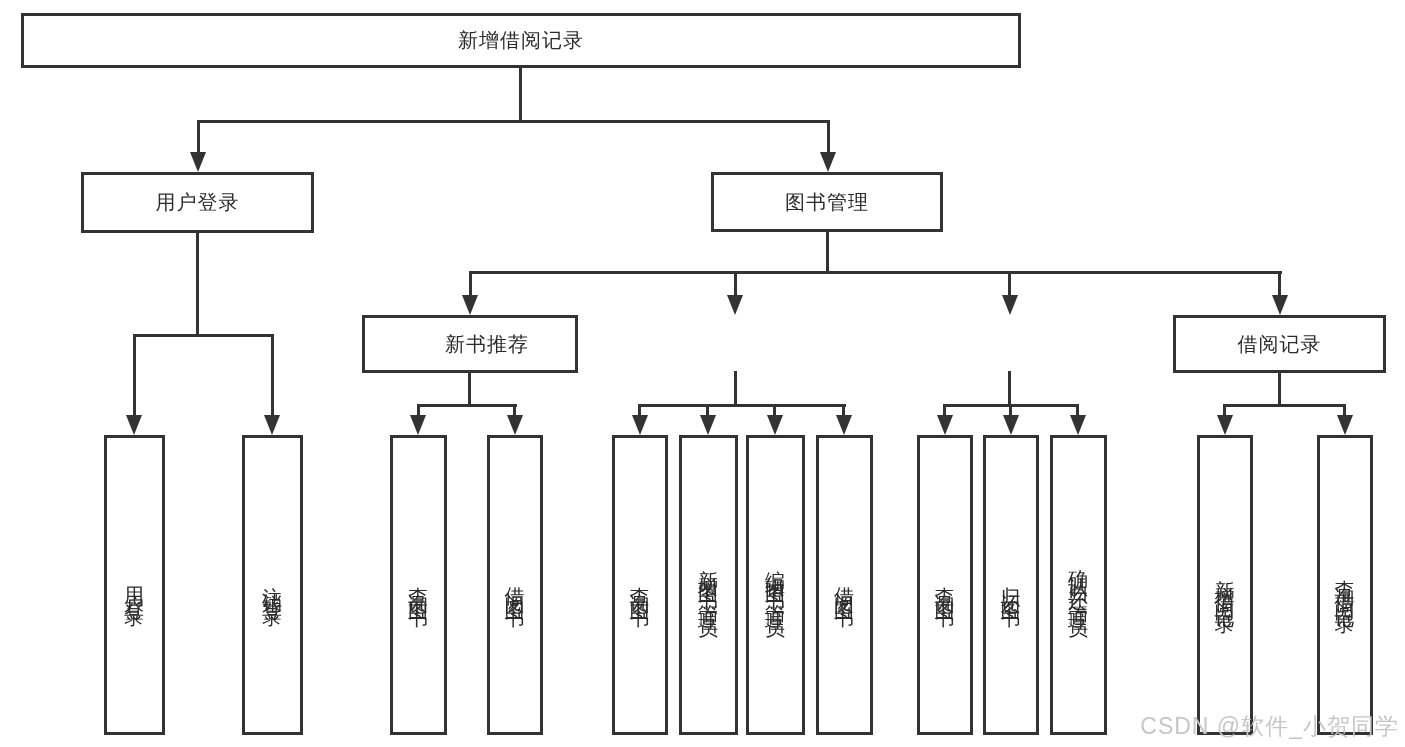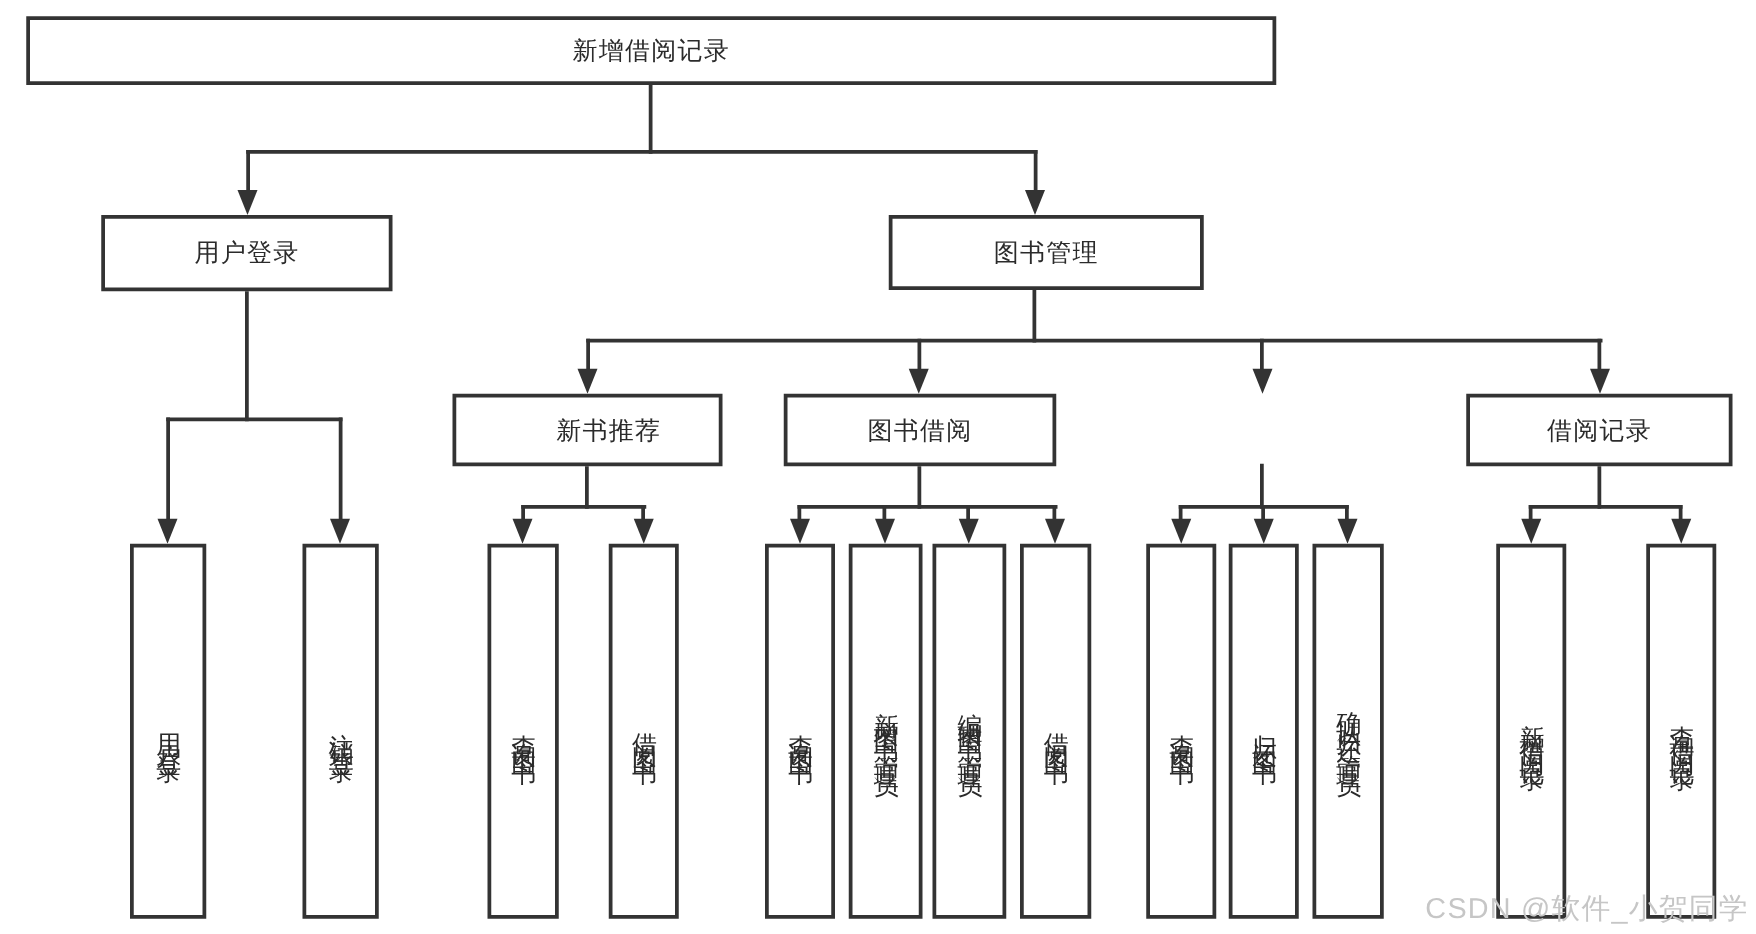--- a/index.html
+++ b/index.html
@@ -71,21 +71,21 @@
     <div class="line" style="left:197px; top:120px; width:633px; height:3px;"></div>
     <div class="line" style="left:197px; top:120px; width:3px; height:34px;"></div>
     <div class="arrow" style="left:190px; top:152px;"></div>
     <div class="line" style="left:827px; top:120px; width:3px; height:34px;"></div>
     <div class="arrow" style="left:820px; top:152px;"></div>
   </div>
 
   <div class="node" style="left:81px; top:172px; width:233px; height:61px;">
     <span>用户登录</span>
   </div>
-  <div class="node" style="left:711px; top:172px; width:252px; height:60px;">
+  <div class="node" style="left:711px; top:172px; width:232px; height:60px;">
     <span>图书管理</span>
   </div>
 
   <div>
     <div class="line" style="left:196px; top:231px; width:3px; height:106px;"></div>
     <div class="line" style="left:133px; top:334px; width:141px; height:3px;"></div>
     <div class="line" style="left:133px; top:334px; width:3px; height:83px;"></div>
     <div class="arrow" style="left:126px; top:415px;"></div>
     <div class="line" style="left:271px; top:334px; width:3px; height:83px;"></div>
     <div class="arrow" style="left:264px; top:415px;"></div>
@@ -100,23 +100,20 @@
     <div class="arrow" style="left:727px; top:295px;"></div>
     <div class="line" style="left:1008px; top:271px; width:3px; height:26px;"></div>
     <div class="arrow" style="left:1002px; top:295px;"></div>
     <div class="line" style="left:1278px; top:271px; width:3px; height:26px;"></div>
     <div class="arrow" style="left:1272px; top:295px;"></div>
   </div>
 
   <div class="node" style="left:362px; top:315px; width:216px; height:58px;padding-left:34px;">
     <span>新书推荐</span>
   </div>
-  <div class="node" style="left:627px; top:315px; width:218px; height:58px;">
-    <span>图书借阅</span>
-  </div>
   <div class="node" style="left:1173px; top:315px; width:213px; height:58px;">
     <span>借阅记录</span>
   </div>
 
   <div>
     <div class="line" style="left:468px; top:371px; width:3px; height:36px;"></div>
     <div class="line" style="left:417px; top:404px; width:100px; height:3px;"></div>
     <div class="line" style="left:417px; top:404px; width:3px; height:13px;"></div>
     <div class="arrow" style="left:410px; top:415px;"></div>
     <div class="line" style="left:513px; top:404px; width:3px; height:13px;"></div>

